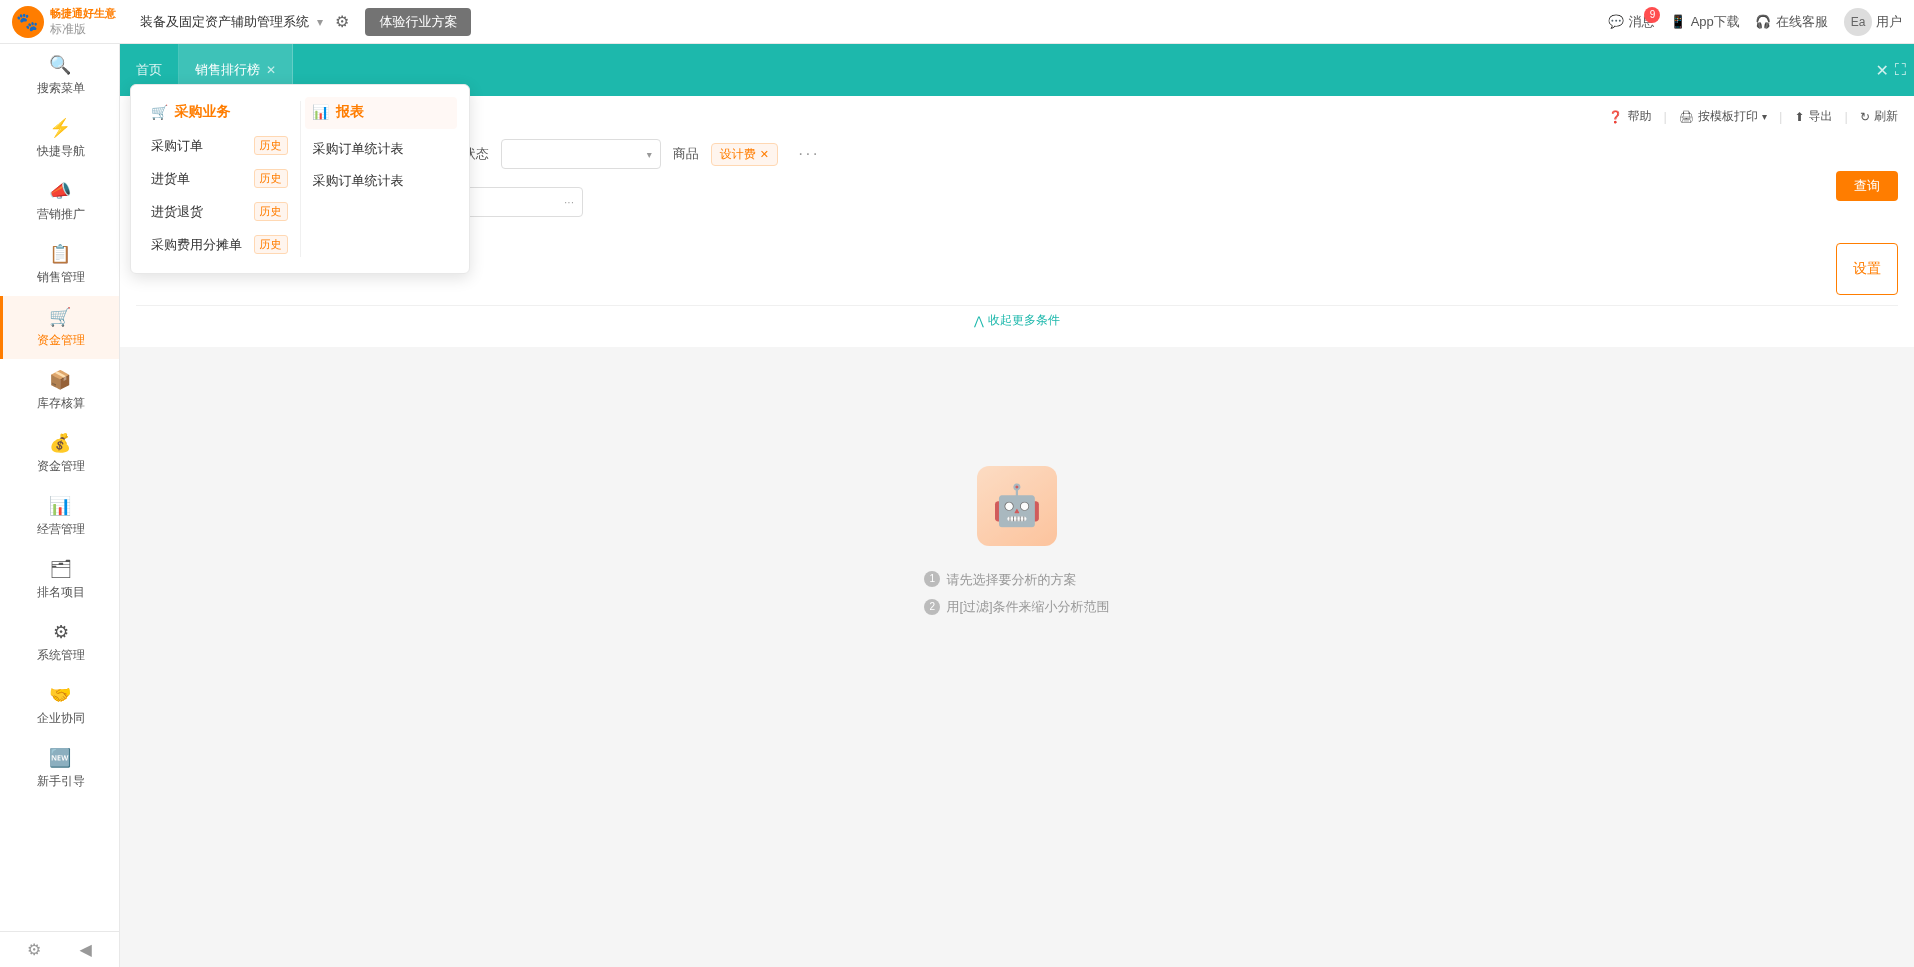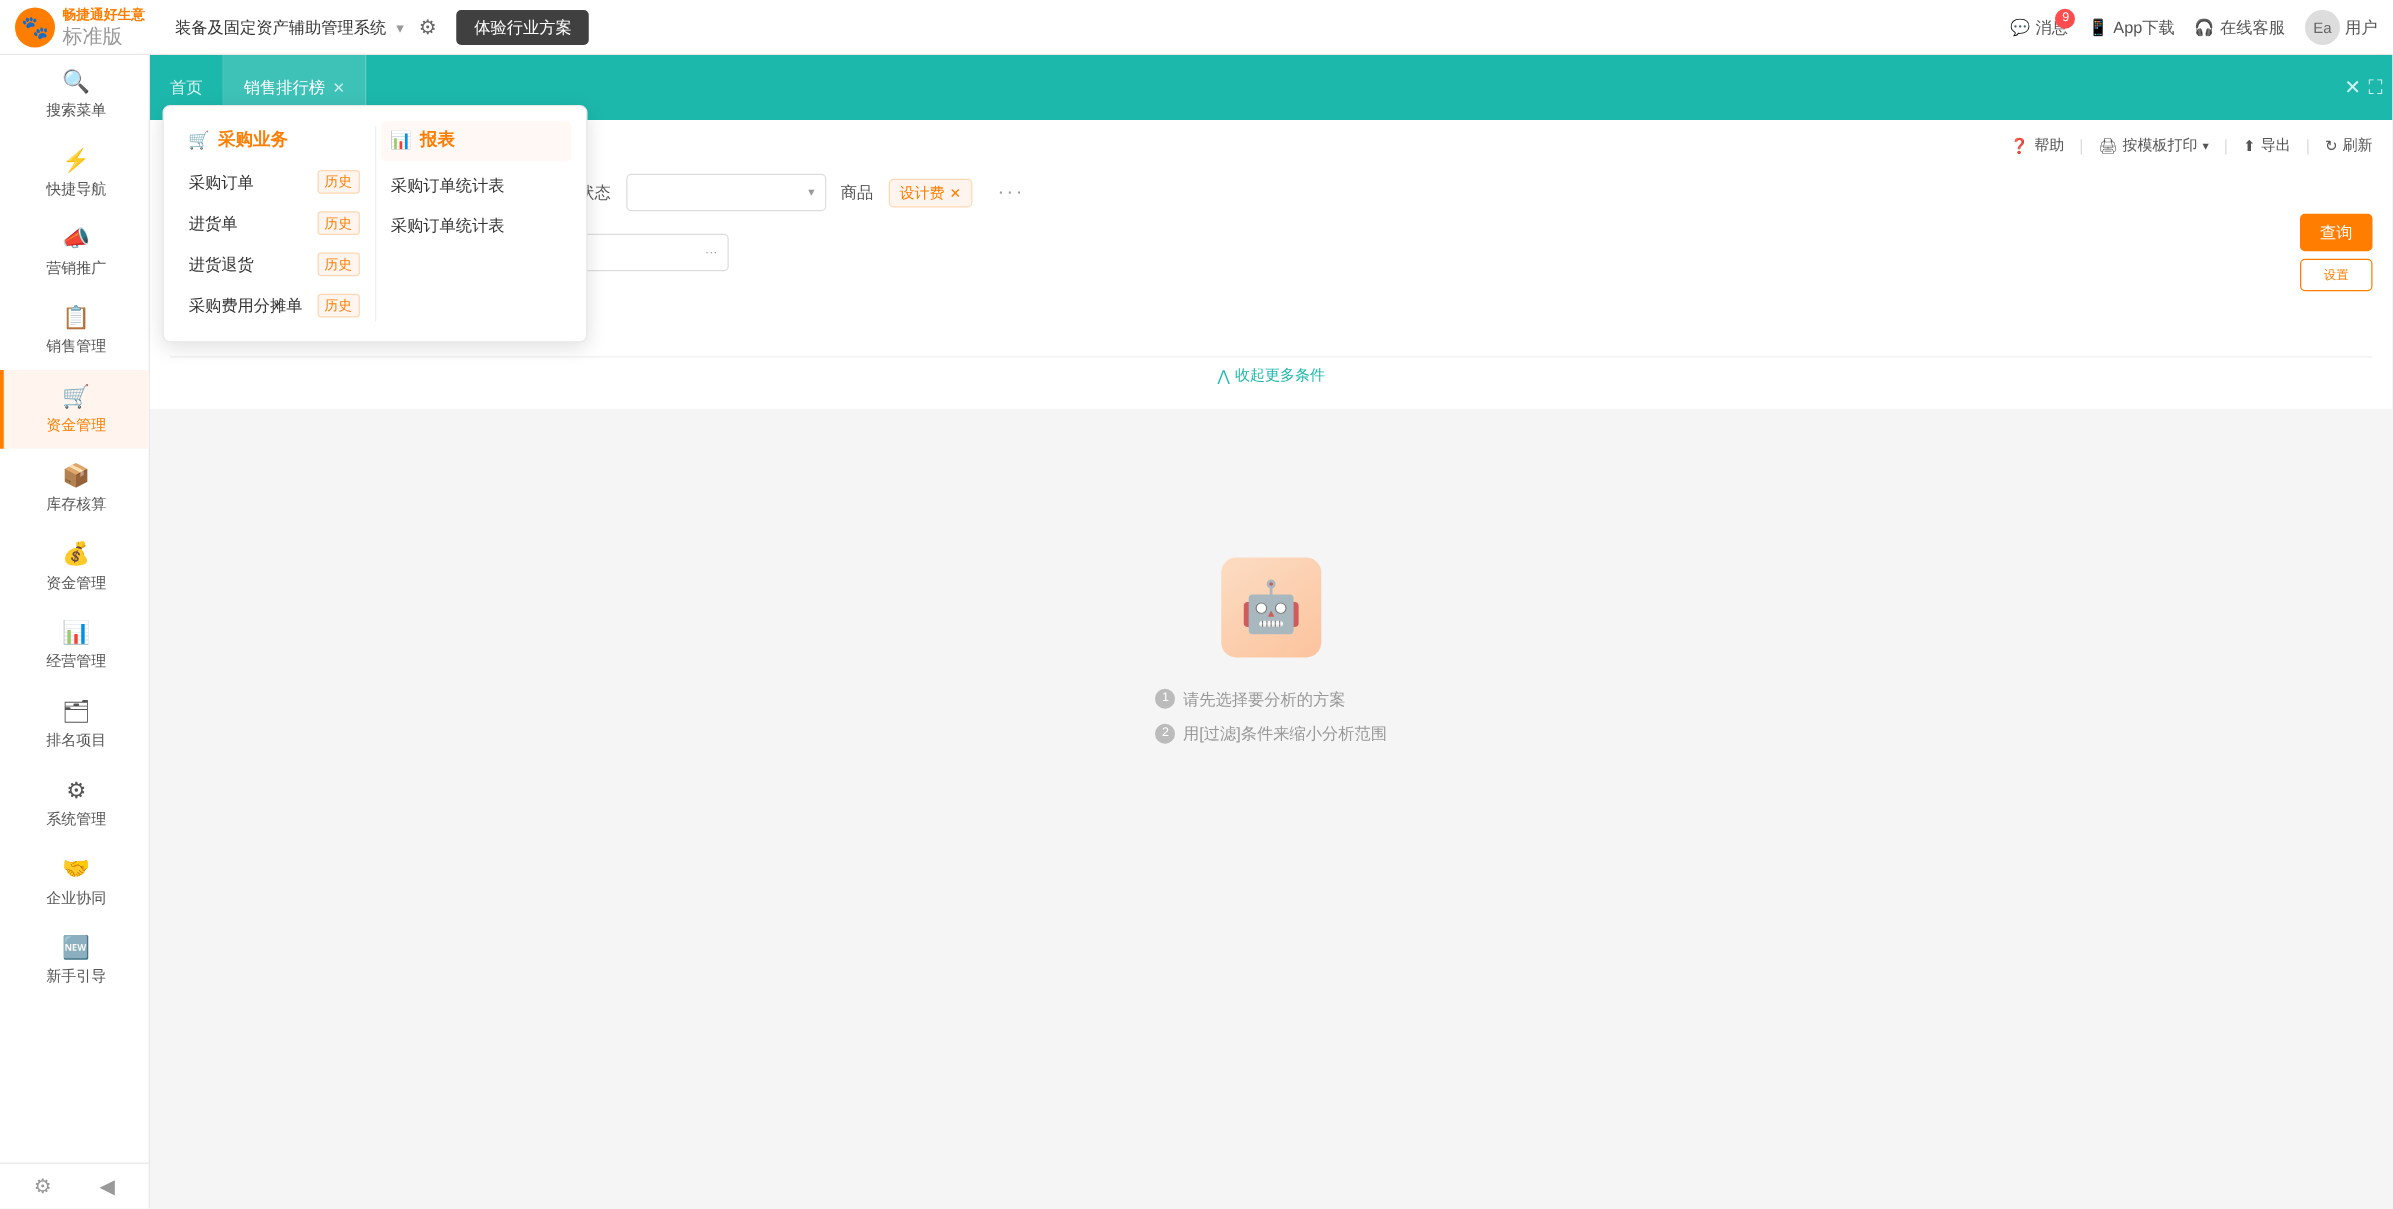--- a/index.html
+++ b/index.html
@@ -38,21 +38,21 @@
       font-weight: bold;
     }
     .header-system {
       display: flex;
       align-items: center;
       gap: 8px;
       flex: 1;
       padding-left: 8px;
     }
     .industry-btn {
-      background: #404040;
+      background: #737373;
       color: white;
       border: none;
       padding: 5px 14px;
       border-radius: 4px;
       cursor: pointer;
       font-size: 13px;
       margin-left: 8px;
     }
     .header-right {
       display: flex;
@@ -263,24 +263,25 @@
       border: none;
       padding: 6px 16px;
       border-radius: 4px;
       cursor: pointer;
       font-size: 13px;
     }
     .btn-settings {
       background: #fff;
       color: #ff7d00;
       border: 1px solid #ff7d00;
-      padding: 5px 16px;
-      border-radius: 4px;
-      cursor: pointer;
-      font-size: 10px;
+      padding: 16px 16px;
+      border-radius: 4px;
+      cursor: pointer;
+      font-size: 14px;
+      margin-top: 36px;
     }
     .toolbar {
       display: flex;
       align-items: center;
       justify-content: flex-end;
       gap: 12px;
       margin-bottom: 10px;
       padding: 0 0 4px 0;
     }
     .toolbar-item {
@@ -413,21 +414,21 @@
 </head>
 <body>
 
 <div class="top-header">
   <div class="logo-area">
     <div class="logo-icon">
       <span style="font-size:18px;">🐾</span>
     </div>
     <div>
       <div style="font-size:11px;color:#ff7d00;font-weight:bold;">畅捷通好生意</div>
-      <div style="font-size:16px;color:#999;">标准版</div>
+      <div style="font-size:12px;color:#999;">标准版</div>
     </div>
   </div>
 
   <div class="header-system">
     <span style="font-size:13px;color:#333;">装备及固定资产辅助管理系统</span>
     <span style="color:#999;font-size:12px;">▾</span>
     <span style="color:#666;font-size:16px;cursor:pointer;margin-left:4px;">⚙</span>
     <button class="industry-btn">体验行业方案</button>
   </div>
 

